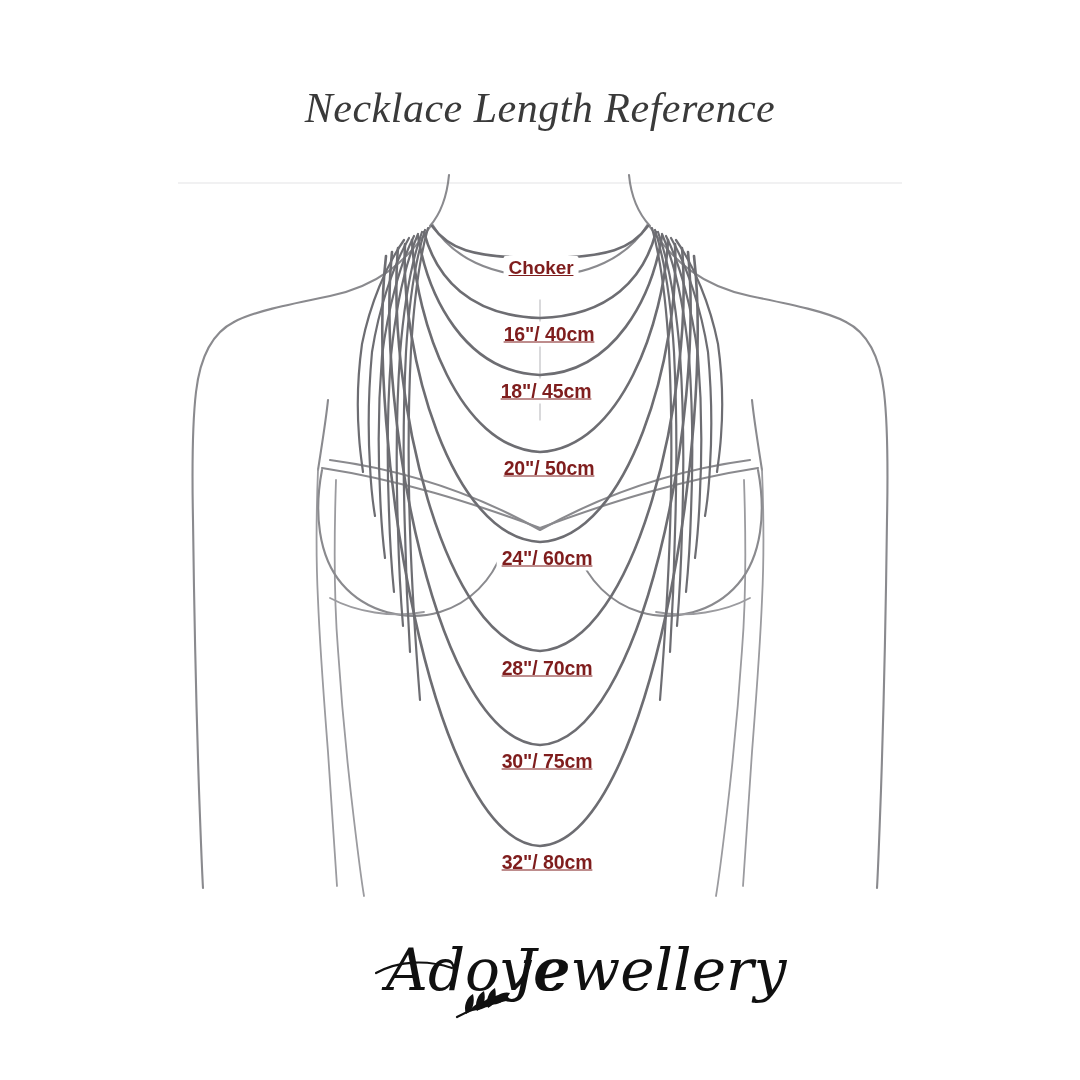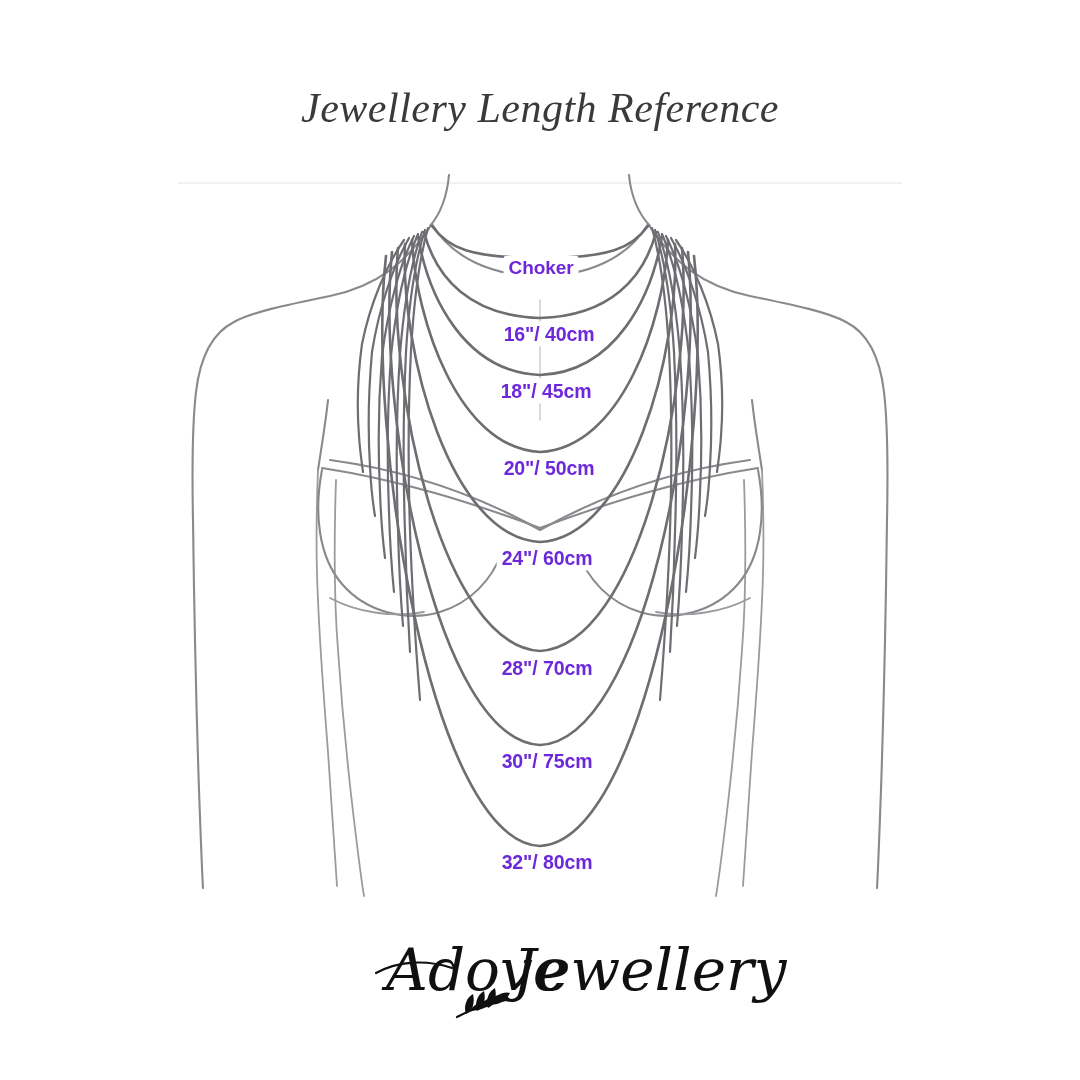--- a/index.html
+++ b/index.html
@@ -92,26 +92,27 @@
     stroke-width: 1.2;
   }
 
   
   .length-label {
     position: absolute;
     transform: translate(-50%, -50%);
     font-family: "Liberation Sans", sans-serif;
     font-weight: 700;
     font-size: 19.5px;
-    color: #6d28d9;
+    color: #7f1d1d;
     white-space: nowrap;
     letter-spacing: -0.1px;
     background: #ffffff;
     padding: 1px 5px;
     border-radius: 2px;
+    text-decoration: underline;
   }
   .length-label.choker {
     font-size: 19px;
   }
 
   
   #brand {
     position: absolute;
     left: 8px;
     top: 918px;
@@ -125,21 +126,21 @@
     stroke-width: 2.2;
     stroke-linecap: round;
   }
   .leaf { fill: #101010; stroke: none; }
 </style>
 </head>
 <body>
 
 <div id="page">
 
-  <div id="title">Jewellery Length Reference</div>
+  <div id="title">Necklace Length Reference</div>
 
   <div id="figure-wrap">
     <svg id="figure-svg" viewBox="0 0 1080 1080" xmlns="http://www.w3.org/2000/svg">
 
       <path class="hairline" d="M178,183 L902,183"></path>
 
       <path class="body-line" d="M449,175 C447,196 442,212 430,226"></path>
       <path class="body-line" d="M629,175 C631,196 637,212 650,226"></path>
 
       <path class="body-line" d="M432,224 C452,258 492,276 540,276 C588,276 628,258 648,224"></path>

